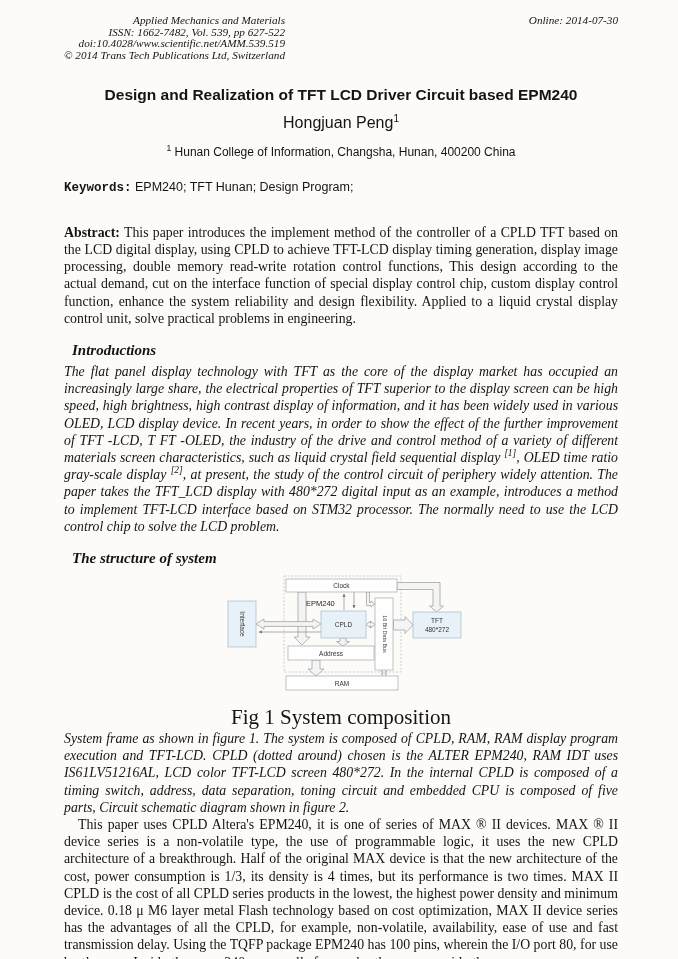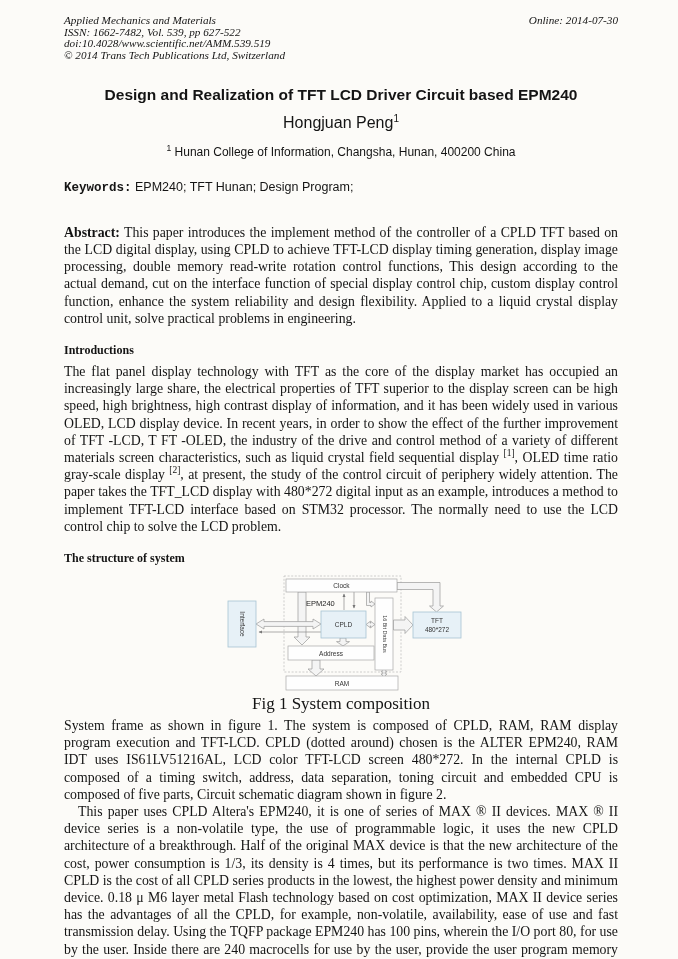--- a/index.html
+++ b/index.html
@@ -12,21 +12,21 @@
   }
   .page { position:relative; width:678px; height:959px; }
   .content { position:absolute; left:64px; top:0; width:554px; }
 
   
   .hdr {
     display:flex; justify-content:space-between; align-items:flex-start;
     padding-top:15px;
     font-style:italic; font-size:11.2px; line-height:11.6px;
   }
-  .hdr-left div { white-space:nowrap; }
+  .hdr-left div { white-space:nowrap;text-align:right; }
   .hdr-right { white-space:nowrap; }
 
   
   .title {
     margin:24px 0 0; text-align:center;
     font-family:"Liberation Sans", sans-serif;
     font-weight:bold; font-size:15.5px; line-height:19px;
   }
   .author {
     margin-top:5px; text-align:center;
@@ -46,32 +46,33 @@
     font-family:"Liberation Sans", sans-serif;
     font-size:12.5px; line-height:15px;
   }
   .keywords b { font-weight:bold;font-family:Liberation Mono, monospace; }
 
   .bodytext { font-size:13.8px; line-height:17.2px; text-align:justify; }
   .abstract { margin:28px 0 0; }
   .abstract b { font-weight:bold; }
 
   h2.shead {
-    font-size:12px; line-height:17px;
-    margin:15px 0 0; font-weight:bold;
+    font-size:15px; line-height:17px;
+    margin:15px 8px 0; font-weight:bold;
     font-family:"Liberation Serif", serif;
+    font-style:italic;
   }
-  p.bp { margin:4px 0 0; }
+  p.bp { margin:4px 0 0;font-style:italic; }
   p.bp2 { margin:0; text-indent:14px; }
   sup.ref { font-size:9.5px; line-height:0; }
 
   
   figure { margin:6px 0 0; text-align:center; }
   .figsvg { display:inline-block; }
-  figcaption { font-size:17px; line-height:18px; margin-top:0; }
+  figcaption { font-size:21px; line-height:18px; margin-top:13px; }
 
   
   .box-plain { fill:#fefefe; stroke:#a8a8a8; stroke-width:0.7; }
   .box-blue  { fill:#e7f1f7; stroke:#a7c4d3; stroke-width:0.8; }
   .dashed    { fill:none; stroke:#b0b0b0; stroke-width:0.6; stroke-dasharray:2,1.6; }
   .harrow    { fill:#f4f4f4; stroke:#9a9a9a; stroke-width:0.7; stroke-linejoin:round; }
   .thin      { stroke:#8a8a8a; stroke-width:0.7; fill:none; }
   .figtext   { font-family:"Liberation Sans", sans-serif; font-size:6.5px; fill:#333; }
   .figtext-s { font-family:"Liberation Sans", sans-serif; font-size:5.4px; fill:#444; }
   .figlabel  { font-family:"Liberation Sans", sans-serif; font-size:7.5px; fill:#222; }

